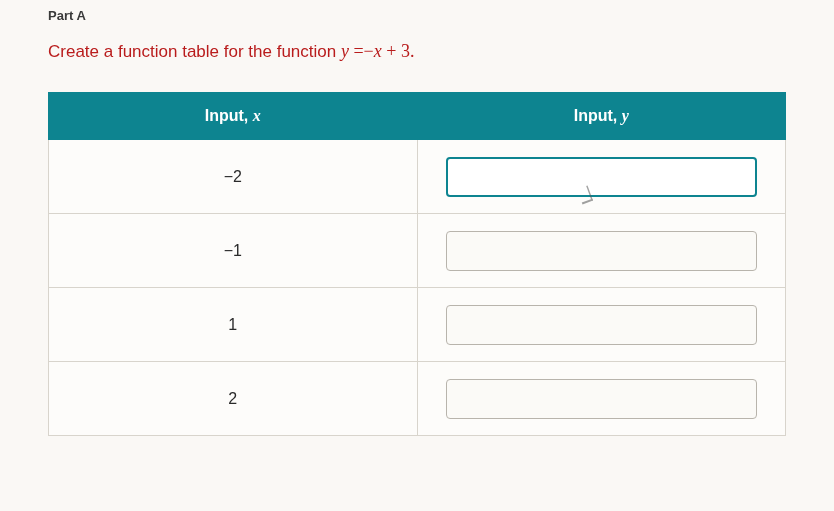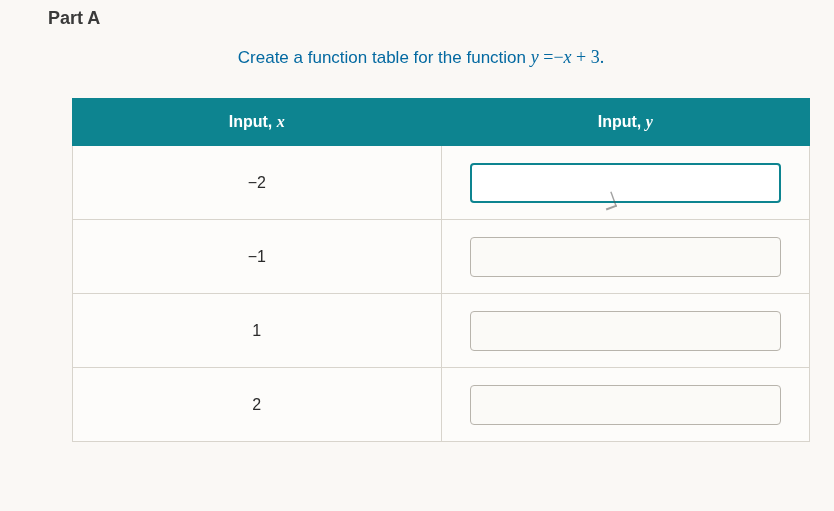--- a/index.html
+++ b/index.html
@@ -15,46 +15,44 @@
       overflow: hidden;
       position: relative;
     }
     .page {
       background: #faf8f5;
       padding: 0 40px 40px 40px;
       height: 100%;
     }
     .section-title {
       font-weight: bold;
-      font-size: 18px;
+      font-size: 13px;
       color: #3a3a3a;
       padding: 8px 0 18px 8px;
     }
     .instruction {
       font-size: 17px;
-      color: #0369a1;
+      color: #b91c1c;
       padding: 0 0 30px 8px;
-      text-align: center;
     }
     .math-var {
       font-style: italic;
       font-family: 'Times New Roman', serif;
     }
     .math-expr {
       font-family: 'Times New Roman', serif;
       font-size: 18px;
     }
     .table-wrap {
       padding: 0 8px;
     }
     table {
       width: 100%;
       border-collapse: collapse;
       background: #fef9c3;
-      margin-left: 24px;
     }
     thead th {
       background: #0d8490;
       color: #ffffff;
       font-weight: bold;
       font-size: 16px;
       padding: 14px 0;
       text-align: center;
       border: 1px solid #0d8490;
     }

